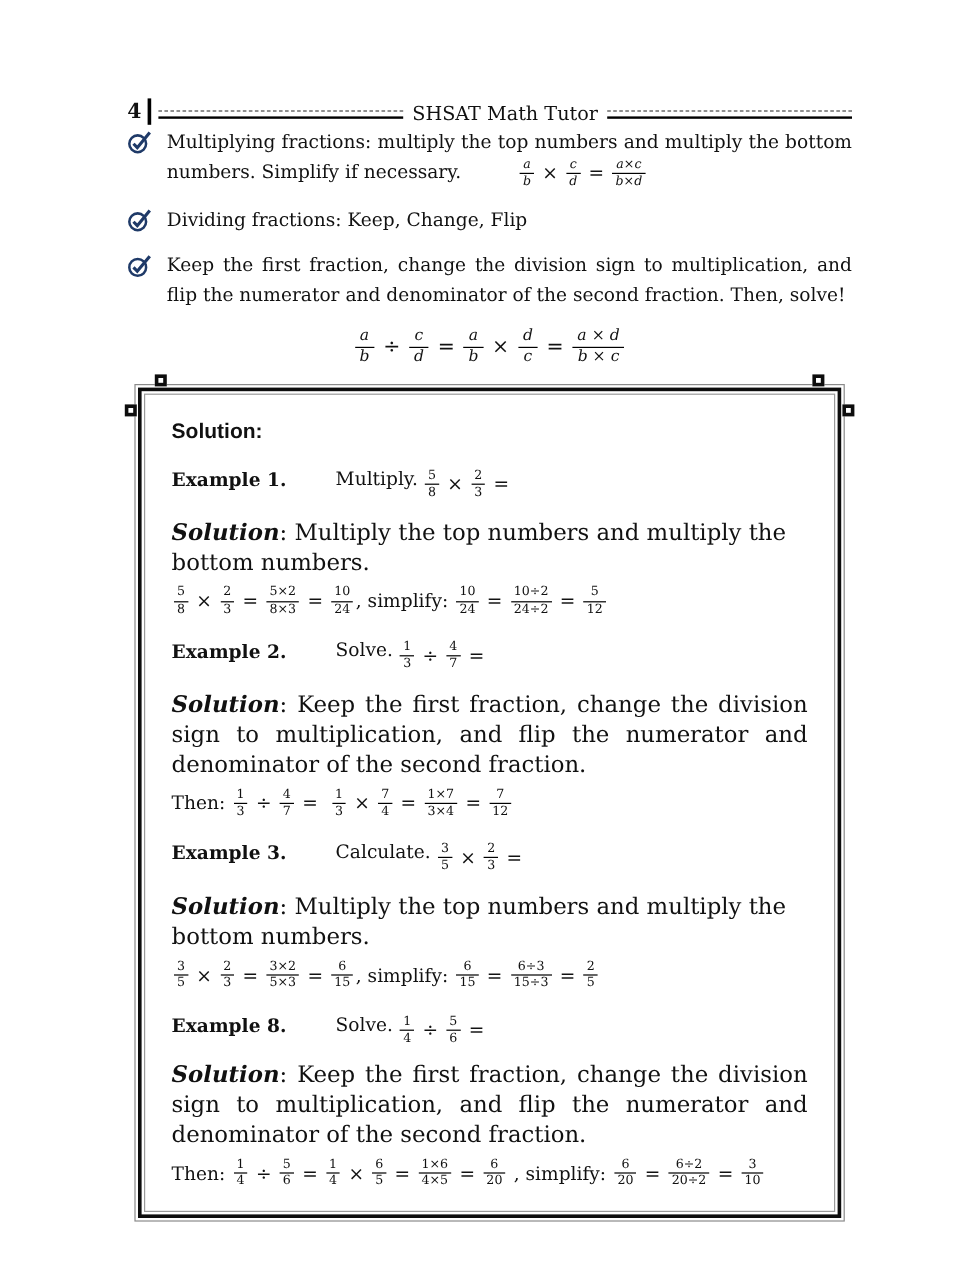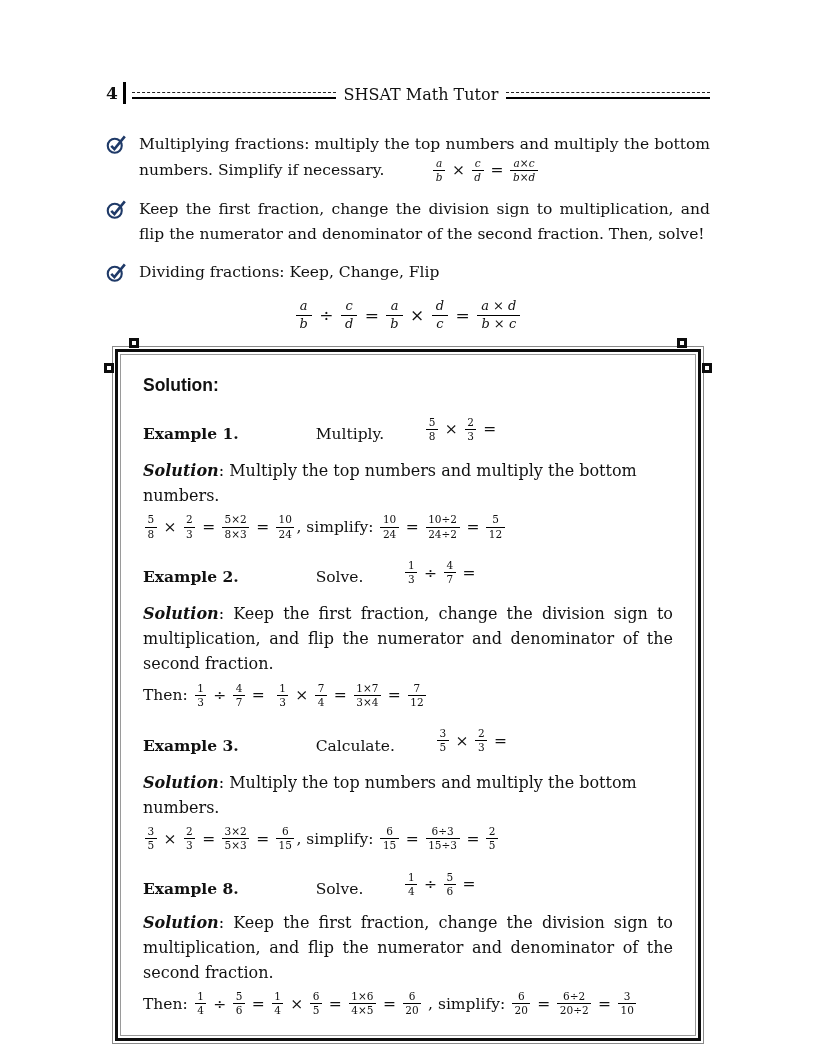--- a/index.html
+++ b/index.html
@@ -10,21 +10,21 @@
   .hdr { display:flex; align-items:center; height:26px; }
   .pageno { font-size:17px; font-weight:bold; }
   .pagebar { width:3px; height:22px; background:#000; margin:0 6px 0 5px; }
   .rule { flex:1; height:7px; border-top:1.5px dashed #222; border-bottom:2.5px solid #000; transform:translateY(2px); }
   .hdr-title { font-size:16px; padding:0 8px; white-space:nowrap; transform:translateY(1px); }
 
   
   .title { text-align:center; font-variant:small-caps; font-weight:700; font-size:20.5px; letter-spacing:1.5px; margin-top:30px; }
 
   
-  .bullets { list-style:none; margin-top:26px; }
+  .bullets { list-style:none; }
   .bullets li { position:relative; padding-left:33px; margin-bottom:13px; font-size:15.5px; line-height:25px; }
   .bullets li .btext { text-align:justify; }
   .check { position:absolute; left:0; top:2px; width:21px; height:21px; }
   .inline-formula { display:inline-flex; align-items:center; margin-left:42px; vertical-align:middle; }
 
   
   .frac { display:inline-flex; flex-direction:column; text-align:center; margin:0 2px; vertical-align:middle; }
   .frac .num { border-bottom:1.4px solid #000; }
   .frac .num, .frac .den { font-size:10.5px; line-height:1.25; padding:0 2.5px; white-space:nowrap; }
   .var { font-style:italic; }
@@ -40,24 +40,24 @@
   .frame { position:relative; margin:0 6px; border:1.5px solid #8a8a8a; padding:2px; }
   .frame-mid { border:3.5px solid #0d0d0d; padding:2px; }
   .frame-inner { border:1.5px solid #9a9a9a; padding:16px 22px 12px 22px; }
   .orn { position:absolute; width:10px; height:10px; background:#fff; border:3.5px solid #0d0d0d; z-index:2; }
   .orn.tl-a { top:-9px;  left:16px; }  .orn.tl-b { top:16px;  left:-9px; }
   .orn.tr-a { top:-9px;  right:16px; } .orn.tr-b { top:16px;  right:-9px; }
 
   
   .ex-heading { font-family:"Liberation Sans", sans-serif; font-weight:bold; font-size:17.5px; margin:4px 0 20px 0; }
   .example { margin-bottom:17px; }
-  .ex-head { display:flex; align-items:flex-end; flex-wrap:wrap; font-size:15.5px; margin-bottom:15px;gap:36px; }
+  .ex-head { display:flex; align-items:flex-start; flex-wrap:wrap; font-size:15.5px; margin-bottom:15px; }
   .ex-label { font-weight:bold; margin-right:6px; }
   .ex-prompt { margin-right:4px;margin-left:35px; }
-  .sol { font-size:16px; line-height:25px; margin-bottom:4px; }
+  .sol { font-size:19px; line-height:25px; margin-bottom:4px; }
   .sol.justify { text-align:justify;margin-top:12px; }
   .sol-label { font-weight:bold; font-style:italic; }
   .work { font-size:15.5px; margin-bottom:2px; min-height:30px; }
 </style>
 </head>
 <body>
 
 <div class="page">
 
   <div class="hdr">
@@ -92,28 +92,28 @@
               <span class="den"><span class="var">b</span><span>×</span><span class="var">d</span></span>
             </span>
           </span>
       </div>
     </li>
     <li>
       <svg class="check" viewBox="0 0 24 24">
         <circle cx="10" cy="13.5" r="8" fill="none" stroke="#1f3a68" stroke-width="2.4"></circle>
         <path d="M6 13.5 L9.6 17.2 L21.5 2.8" fill="none" stroke="#1f3a68" stroke-width="3"></path>
       </svg>
-      <div class="btext">Keep the first fraction, change the division sign to multiplication, and flip the numerator and denominator of the second fraction. Then, solve!</div>
+      <div class="btext">Dividing fractions: Keep, Change, Flip</div>
     </li>
     <li>
       <svg class="check" viewBox="0 0 24 24">
         <circle cx="10" cy="13.5" r="8" fill="none" stroke="#1f3a68" stroke-width="2.4"></circle>
         <path d="M6 13.5 L9.6 17.2 L21.5 2.8" fill="none" stroke="#1f3a68" stroke-width="3"></path>
       </svg>
-      <div class="btext">Dividing fractions: Keep, Change, Flip</div>
+      <div class="btext">Keep the first fraction, change the division sign to multiplication, and flip the numerator and denominator of the second fraction. Then, solve!</div>
     </li>
   </ul>
 
   <div class="display-formula">
       <span class="frac">
         <span class="num"><span class="var">a</span></span>
         <span class="den"><span class="var">b</span></span>
       </span>
       <span class="fx"> ÷ </span>
       <span class="frac">

